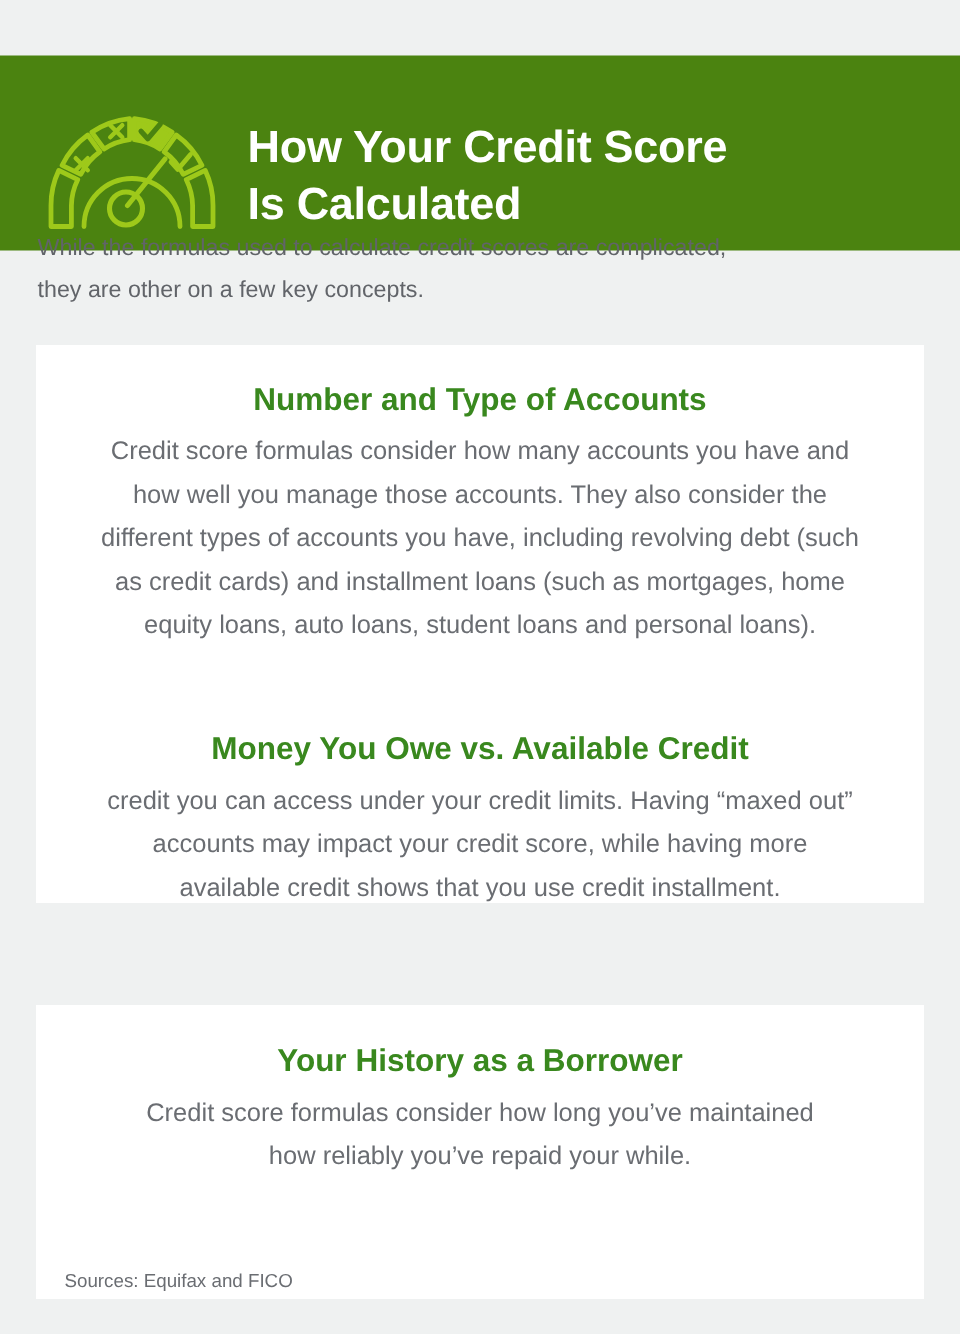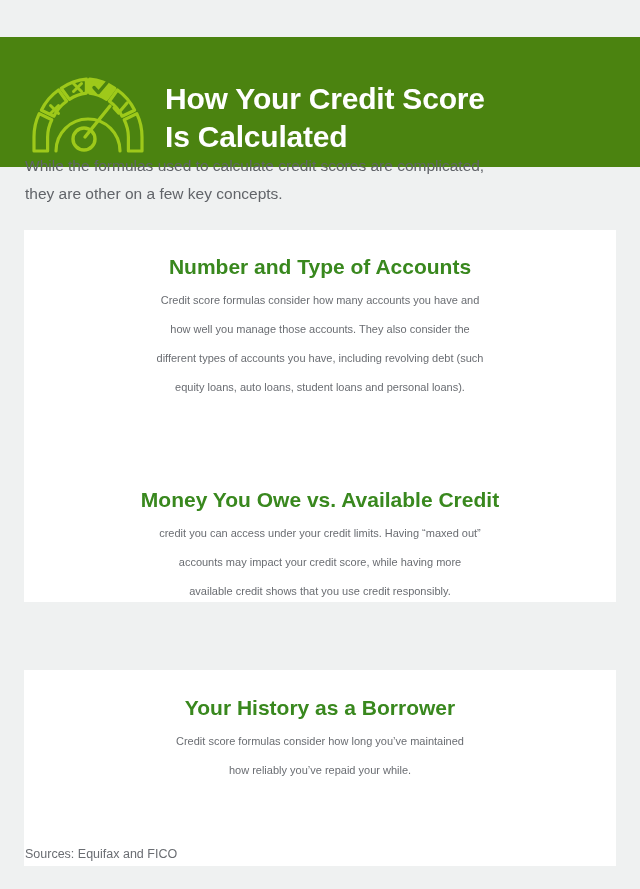--- a/index.html
+++ b/index.html
@@ -85,31 +85,31 @@
     margin: 0;
     padding-top: 25px;
   }
   #card-0 .card-title { padding-top: 24px; }
   #card-1 .card-title { padding-top: 25px; }
   #card-2 .card-title { padding-top: 25px; }
 
   .card-body {
     text-align: center;
     color: #6a6d72;
-    font-size: 11px;
+    font-size: 17px;
     line-height: 29px;
     margin: 0;
     padding: 6px 22px 0 22px;
   }
   .card-body .line { display: block; }
 
   
   .sources {
     position: absolute;
-    left: 25px;
+    left: 43px;
     top: 846px;
     color: #6a6d72;
     font-size: 12.5px;
     line-height: 16px;
   }
 </style>
 </head>
 <body>
 
 <div class="page">
@@ -166,30 +166,31 @@
     <span class="line">While the formulas used to calculate credit scores are complicated,</span>
     <span class="line">they are other on a few key concepts.</span>
   </div>
 
   <div class="card" id="card-0">
     <h2 class="card-title">Number and Type of Accounts</h2>
     <p class="card-body">
       <span class="line">Credit score formulas consider how many accounts you have and</span>
       <span class="line">how well you manage those accounts. They also consider the</span>
       <span class="line">different types of accounts you have, including revolving debt (such</span>
+      <span class="line">as credit cards) and installment loans (such as mortgages, home</span>
       <span class="line">equity loans, auto loans, student loans and personal loans).</span>
     </p>
   </div>
 
   <div class="card" id="card-1">
     <h2 class="card-title">Money You Owe vs. Available Credit</h2>
     <p class="card-body">
       <span class="line">credit you can access under your credit limits. Having “maxed out”</span>
       <span class="line">accounts may impact your credit score, while having more</span>
-      <span class="line">available credit shows that you use credit responsibly.</span>
+      <span class="line">available credit shows that you use credit installment.</span>
     </p>
   </div>
 
   <div class="card" id="card-2">
     <h2 class="card-title">Your History as a Borrower</h2>
     <p class="card-body">
       <span class="line">Credit score formulas consider how long you’ve maintained</span>
       <span class="line">how reliably you’ve repaid your while.</span>
     </p>
   </div>

